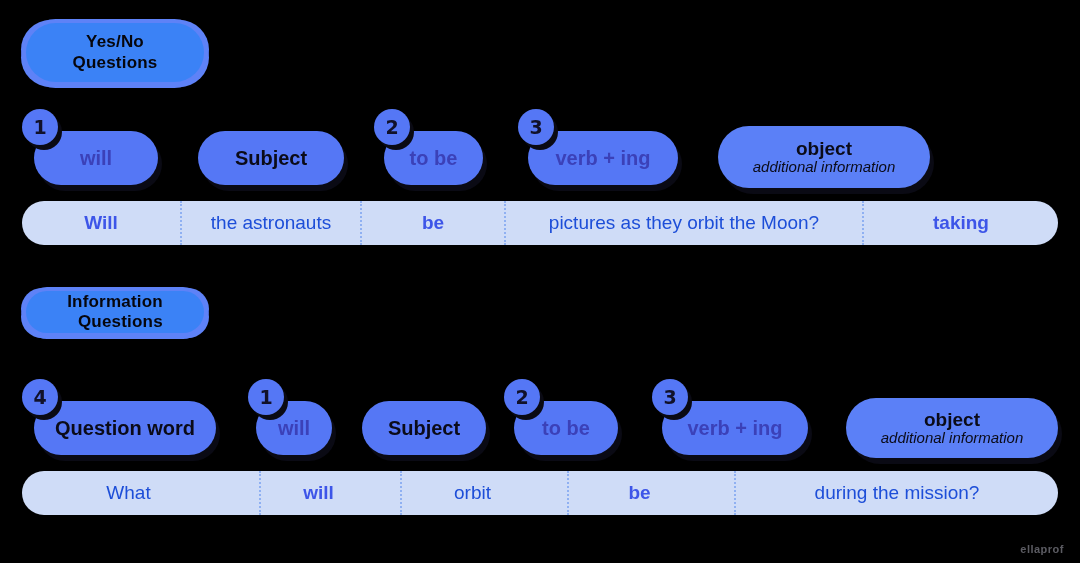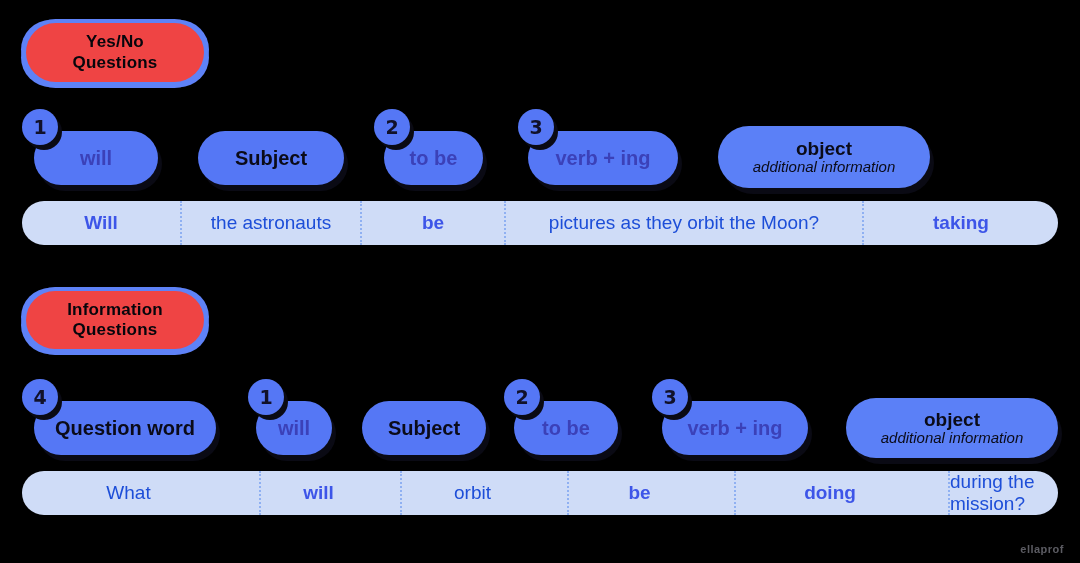--- a/index.html
+++ b/index.html
@@ -5,21 +5,21 @@
   html,body{margin:0;padding:0;}
   body{
     width:1080px;height:563px;background:#000;
     font-family:"Liberation Sans", sans-serif;
     overflow:hidden;position:relative;
   }
   .canvas{position:relative;width:1080px;height:563px;}
 
   
   .hdr{
-    position:absolute;background:#ef4444;border-radius:40px;
+    position:absolute;background:#3b82f6;border-radius:40px;
     box-shadow:-5px 5px 0 0 #5e82f7, 5px 5px 0 0 #5e82f7, 0 6px 0 0 #5e82f7,
                -5px -3px 0 0 #5e82f7, 5px -3px 0 0 #5e82f7, 0 -4px 0 0 #5e82f7;
     display:flex;align-items:center;justify-content:center;
     text-align:center;color:#06060c;font-weight:bold;
     letter-spacing:.2px;line-height:1.18;
   }
   .hdr span{display:block;}
 
   
   .pill{
@@ -102,21 +102,21 @@
   </div>
 
   <div class="strip" style="left:22px;top:201px;width:1036px;height:44px;">
     <div class="cell blue" style="width:158px;">Will</div>
     <div class="cell navy" style="width:180px;">the astronauts</div>
     <div class="cell blue" style="width:144px;">be</div>
     <div class="cell navy" style="flex:1;">pictures as they orbit the Moon?</div>
     <div class="cell blue" style="width:196px;">taking</div>
   </div>
 
-  <div class="hdr" style="left:26px;top:291px;width:178px;height:58px;font-size:17px;">
+  <div class="hdr" style="left:26px;top:291px;width:178px;height:42px;font-size:17px;text-align:right;">
     <div>
       <span>Information</span>
       <span>Questions</span>
     </div>
   </div>
 
   <div class="badge" style="left:22px;top:379px;">4</div>
   <div class="badge" style="left:248px;top:379px;">1</div>
   <div class="badge" style="left:504px;top:379px;">2</div>
   <div class="badge" style="left:652px;top:379px;">3</div>
@@ -144,19 +144,18 @@
   <div class="pill light" style="left:846px;top:398px;width:212px;height:60px;font-size:19px;">
     <div class="t1 txt-navy">object</div>
     <div class="t2 txt-navy" style="font-size:15px;">additional information</div>
   </div>
 
   <div class="strip" style="left:22px;top:471px;width:1036px;height:44px;gap:24px;">
     <div class="cell navy" style="width:213px;">What</div>
     <div class="cell blue" style="width:117px;">will</div>
     <div class="cell navy" style="width:143px;">orbit</div>
     <div class="cell blue" style="width:143px;">be</div>
-    <div class="cell blue" style="width:190px;">doing</div>
     <div class="cell navy" style="flex:1;">during the mission?</div>
   </div>
 
   <div class="wm">ellaprof</div>
 
 </div>
 
 </body></html>

